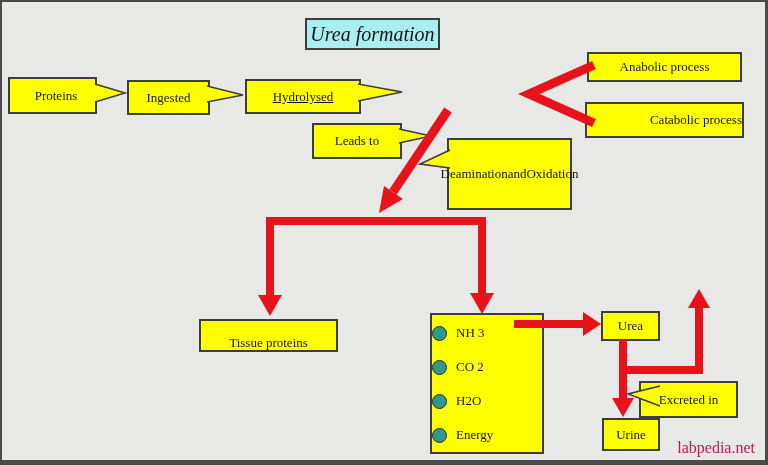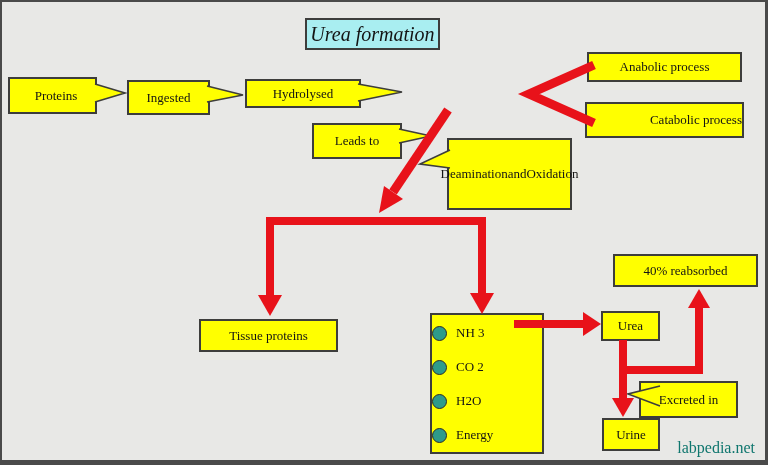--- a/index.html
+++ b/index.html
@@ -23,59 +23,59 @@
     flex-direction:column; align-items:flex-start; justify-content:flex-start;
     padding:1px 0 0 0;
   }
   .prod-row { display:flex; align-items:center; gap:9px; height:35px; }
   .bullet {
     width:13px; height:13px; border-radius:50%;
     background:#2e9b8a; border:1px solid #2b2b2b; flex:0 0 auto;
   }
   .overlay { position:absolute; left:0; top:0; width:768px; height:460px; pointer-events:none; }
   .credit {
-    position:absolute; right:10px; bottom:3px; font-size:16px; color:#0f766e;
+    position:absolute; right:10px; bottom:3px; font-size:16px; color:#be185d;
   }
 </style>
 </head>
 <body>
 
 <div class="frame">
 
   <div class="box title-box" style="left:303px; top:16px; width:135px; height:32px;font-style:italic;">
     <span>Urea formation</span>
   </div>
 
   <div class="box" style="left:6px; top:75px; width:89px; height:37px;padding-left:7px;">
     <span>Proteins</span>
   </div>
   <div class="box" style="left:125px; top:78px; width:83px; height:35px;">
     <span>Ingested</span>
   </div>
-  <div class="box" style="left:243px; top:77px; width:116px; height:29px;">
+  <div class="box" style="left:243px; top:77px; width:116px; height:35px;text-decoration:underline;">
     <span>Hydrolysed</span>
   </div>
 
   <div class="box" style="left:585px; top:50px; width:155px; height:30px;">
     <span>Anabolic process</span>
   </div>
   <div class="box" style="left:583px; top:100px; width:159px; height:36px;justify-content:flex-end;">
     <span>Catabolic process</span>
   </div>
 
   <div class="box" style="left:310px; top:121px; width:90px; height:36px;">
     <span>Leads to</span>
   </div>
   <div class="box multiline" style="left:445px; top:136px; width:125px; height:72px;">
     <span>Deamination</span>
     <span>and</span>
     <span>Oxidation</span>
   </div>
 
-  <div class="box" style="left:197px; top:317px; width:139px; height:33px;">
+  <div class="box" style="left:197px; top:317px; width:139px; height:33px;align-items:flex-end;">
     <span>Tissue proteins</span>
   </div>
 
   <div class="box products-box" style="left:428px; top:311px; width:114px; height:141px;">
     <div class="prod-row">
       <span class="bullet"></span>
       <span>NH 3</span>
     </div>
     <div class="prod-row">
       <span class="bullet"></span>
@@ -86,23 +86,20 @@
       <span>H2O</span>
     </div>
     <div class="prod-row">
       <span class="bullet"></span>
       <span>Energy</span>
     </div>
   </div>
 
   <div class="box" style="left:599px; top:309px; width:59px; height:30px;">
     <span>Urea</span>
-  </div>
-  <div class="box" style="left:611px; top:252px; width:145px; height:33px;">
-    <span>40% reabsorbed</span>
   </div>
   <div class="box" style="left:617px; top:379px; width:99px; height:37px;margin-left:20px;">
     <span>Excreted in</span>
   </div>
   <div class="box" style="left:600px; top:416px; width:58px; height:33px;">
     <span>Urine</span>
   </div>
 
   <svg class="overlay" viewBox="0 0 768 460">
 

